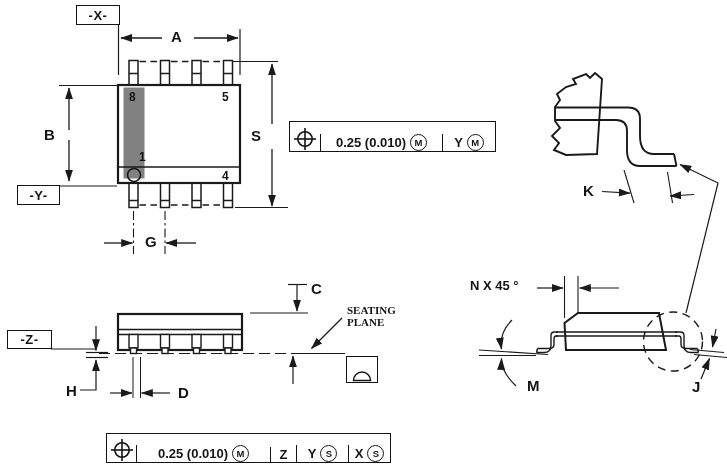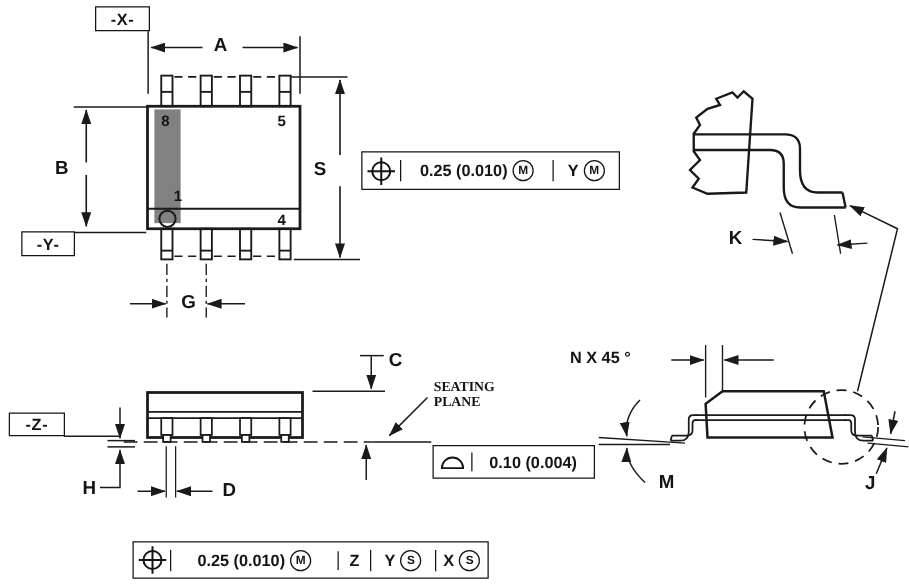--- a/index.html
+++ b/index.html
@@ -6,21 +6,21 @@
   .stage{position:relative;width:727px;height:469px;background:#fff;overflow:hidden;
          font-family:"Liberation Sans",sans-serif;color:#141414;}
   .stage svg.linework{position:absolute;left:0;top:0;}
   .lbl{position:absolute;font-weight:700;font-size:15px;line-height:1;color:#141414;white-space:nowrap;}
   .lbl.small{font-size:12px;}
   .lbl.tiny{font-size:11px;line-height:12px;font-family:Liberation Serif, serif;}
   .lbl.cham{font-size:13px;}
   .datum{position:absolute;border:1.7px solid #141414;background:#fff;box-sizing:border-box;
          display:flex;align-items:center;justify-content:center;
          font-weight:700;font-size:13px;letter-spacing:.5px;}
-  .fcf{position:absolute;display:flex;align-items:center;border:1.6px solid #141414;background:#fff;box-sizing:border-box;}
+  .fcf{position:absolute;display:flex;align-items:flex-end;border:1.6px solid #141414;background:#fff;box-sizing:border-box;}
   .fcf-cell{display:flex;align-items:center;justify-content:center;border-left:1.6px solid #141414;
             box-sizing:border-box;font-weight:700;font-size:13px;white-space:nowrap;}
   .fcf-cell:first-child{border-left:none;}
   .mod{display:inline-flex;align-items:center;justify-content:center;width:15px;height:15px;
        border:1.4px solid #141414;border-radius:50%;font-size:9.5px;font-weight:700;margin-left:4px;flex:0 0 auto;}
   .sym-svg{display:block;}
 </style>
 </head>
 <body>
 
@@ -210,21 +210,21 @@
   <div class="lbl" style="left:171px;top:29px;">A</div>
   <div class="lbl" style="left:44px;top:127px;">B</div>
   <div class="lbl" style="left:251px;top:128px;">S</div>
   <div class="lbl" style="left:145px;top:234px;">G</div>
   <div class="lbl" style="left:311px;top:281px;">C</div>
   <div class="lbl" style="left:178px;top:385px;">D</div>
   <div class="lbl" style="left:66px;top:383px;">H</div>
   <div class="lbl" style="left:583px;top:183px;">K</div>
   <div class="lbl" style="left:527px;top:378px;">M</div>
   <div class="lbl" style="left:692px;top:379px;">J</div>
-  <div class="lbl cham" style="left:456px;top:279px;">N X 45 °</div>
+  <div class="lbl cham" style="left:470px;top:279px;">N X 45 °</div>
 
   <div class="lbl tiny" style="left:347px;top:304px;">
     <div>SEATING</div>
     <div>PLANE</div>
   </div>
 
   <div class="lbl small" style="left:129px;top:91px;">8</div>
   <div class="lbl small" style="left:222px;top:91px;">5</div>
   <div class="lbl small" style="left:139px;top:151px;">1</div>
   <div class="lbl small" style="left:222px;top:170px;">4</div>
@@ -246,23 +246,20 @@
       <span class="mod">M</span>
     </div>
   </div>
 
   <div class="fcf" style="left:346px;top:356px;height:27px;">
     <div class="fcf-cell" style="width:30px;">
       <svg class="sym-svg" width="22" height="13" viewBox="0 0 22 13" stroke="#141414" stroke-width="1.5" fill="none">
         <path d="M2.5,11.5 A8.5,8.5 0 0 1 19.5,11.5 Z"></path>
       </svg>
     </div>
-    <div class="fcf-cell" style="width:98px;">
-      <span>0.10 (0.004)</span>
-    </div>
   </div>
 
   <div class="fcf" style="left:106px;top:433px;height:30px;">
     <div class="fcf-cell" style="width:29px;">
       <svg class="sym-svg" width="24" height="24" viewBox="0 0 24 24" stroke="#141414" stroke-width="1.6" fill="none">
         <circle cx="12" cy="12" r="7.2"></circle>
           <line x1="12" y1="1" x2="12" y2="23"></line>
           <line x1="1" y1="12" x2="23" y2="12"></line>
       </svg>
     </div>

